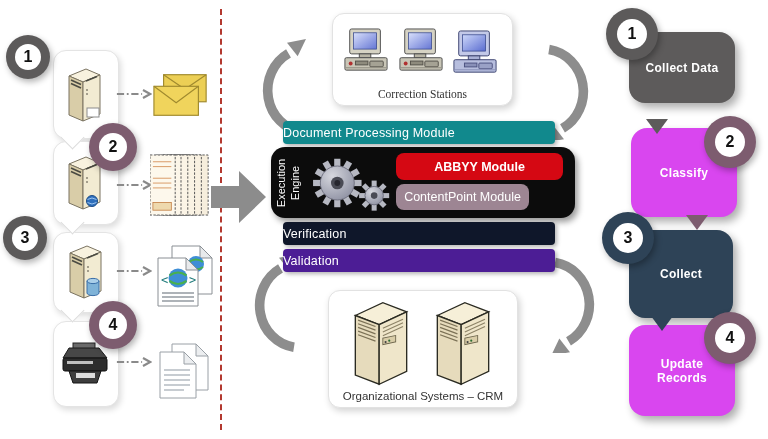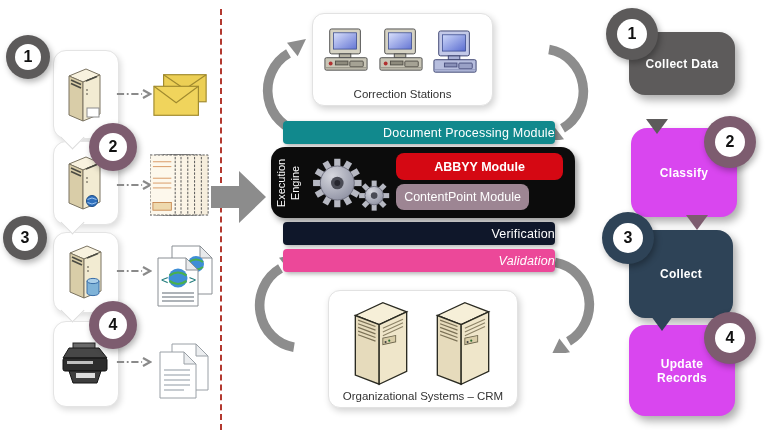--- a/index.html
+++ b/index.html
@@ -10,23 +10,23 @@
   .src-box{background:#fff;border:1.5px solid #e4e4e4;border-radius:13px;
            box-shadow:2px 3px 6px rgba(0,0,0,.14);}
   .chevron{width:16px;height:16px;background:#fff;transform:rotate(45deg);
            border-right:1.5px solid #dcdcdc;border-bottom:1.5px solid #dcdcdc;z-index:3;}
   .numcircle{border-radius:50%;box-shadow:2px 3px 6px rgba(0,0,0,.3);z-index:4;
              display:flex;align-items:center;justify-content:center;}
   .numcircle .inner{background:#fff;border-radius:50%;display:flex;align-items:center;
              justify-content:center;font-size:16px;font-weight:600;color:#111;}
   .c-gray{background:#5c5a5a;} .c-mauve{background:#7d5c6f;} .c-navy{background:#2e4357;}
   
-  .bar{border-radius:4px;color:#fff;display:flex;align-items:center;justify-content:flex-end;
+  .bar{border-radius:4px;color:#fff;display:flex;align-items:center;justify-content:flex-start;
        font-size:12.5px;box-shadow:2px 2px 4px rgba(0,0,0,.3);letter-spacing:.2px;}
-  .teal{background:#11898d;} .grayv{background:#0f172a;} .darkv{background:#ec4899;font-style:italic;}
+  .teal{background:#11898d;} .grayv{background:#0f172a;} .darkv{background:#4c1d95;}
   .blackbox{background:#0c0c0c;border-radius:14px;box-shadow:3px 4px 6px rgba(0,0,0,.4);}
   .modbar{border-radius:8px;color:#fff;display:flex;align-items:center;justify-content:center;
           font-size:12.5px;}
   .red{background:#d50813;font-weight:700;} .cpoint{background:#9d8593;}
   .exec-label{color:#fff;font-size:11px;line-height:1.25;text-align:center;
               transform:rotate(-90deg);}
   .white-card{background:#fff;border:1.5px solid #e2e2e2;border-radius:12px;
               box-shadow:2px 3px 7px rgba(0,0,0,.18);}
   .card-label{position:absolute;left:0;right:0;bottom:5px;text-align:center;
               font-size:11.5px;color:#333;}
@@ -300,21 +300,21 @@
       <div class="inner" style="width:28px;height:28px;">4</div>
       </div>
   </div>
 
   <div>
 
     <svg class="abs" style="left:211px;top:170px" width="56" height="54">
       <polygon points="0,16 28,16 28,1 55,27 28,53 28,38 0,38" fill="#8c8c8c"></polygon>
       </svg>
 
-    <div class="abs white-card" style="left:312px;top:13px;width:179px;height:91px;">
+    <div class="abs white-card" style="left:332px;top:13px;width:179px;height:91px;font-family:Liberation Serif, serif;">
       <svg class="abs" style="left:10px;top:13px" width="46" height="48">
           <use href="#i-computer"></use>
         </svg>
       <svg class="abs" style="left:65px;top:13px" width="46" height="48">
           <use href="#i-computer"></use>
         </svg>
       <svg class="abs" style="left:119px;top:15px" width="46" height="48">
           <use href="#i-computer-blue"></use>
         </svg>
       <div class="card-label">Correction Stations</div>
@@ -361,21 +361,21 @@
           <use href="#i-tower"></use>
         </svg>
       <svg class="abs" style="left:104px;top:8px" width="60" height="88" viewBox="0 0 64 96">
           <use href="#i-tower"></use>
         </svg>
       <div class="card-label">Organizational Systems – CRM</div>
     </div>
   </div>
 
   <div>
-    <div class="abs bubble b-gray" style="left:629px;top:32px;width:106px;height:63px;">
+    <div class="abs bubble b-gray" style="left:629px;top:32px;width:106px;height:71px;">
       <span>Collect Data</span>
       </div>
     <div class="abs tail" style="left:646px;top:119px;border-top-color:#5d5b5b;"></div>
 
     <div class="abs bubble b-mauve" style="left:631px;top:128px;width:106px;height:89px;">
       <span>Classify</span>
       </div>
     <div class="abs tail" style="left:686px;top:215px;border-top-color:#7d5c6f;"></div>
 
     <div class="abs bubble b-navy" style="left:629px;top:230px;width:104px;height:88px;">

